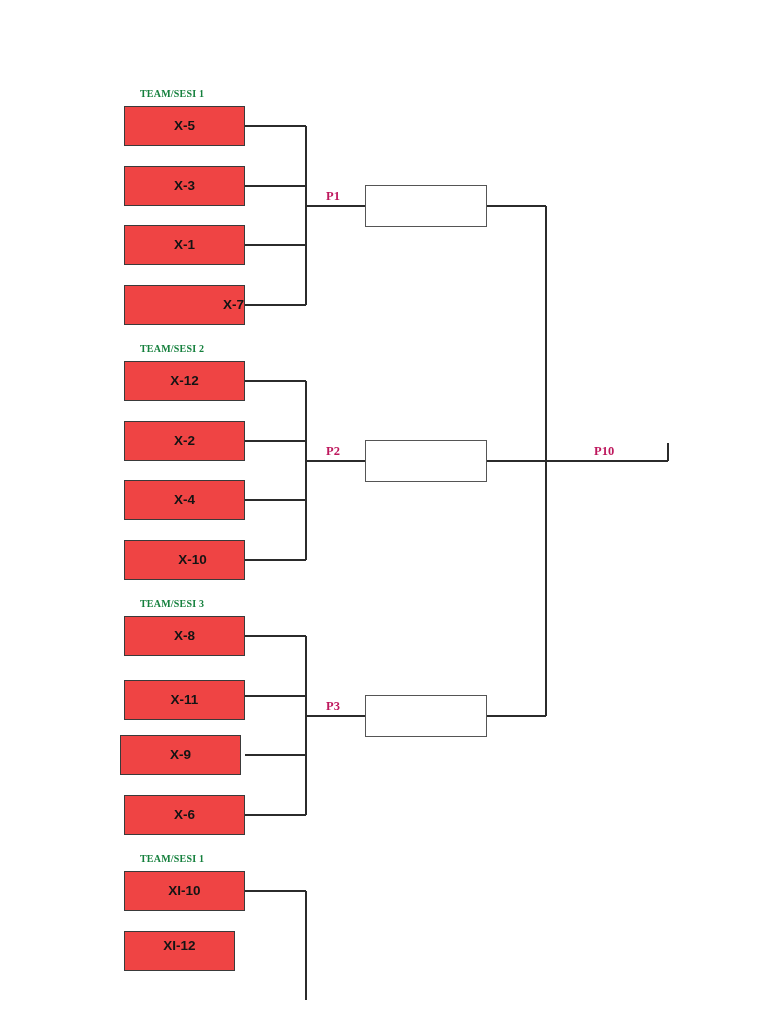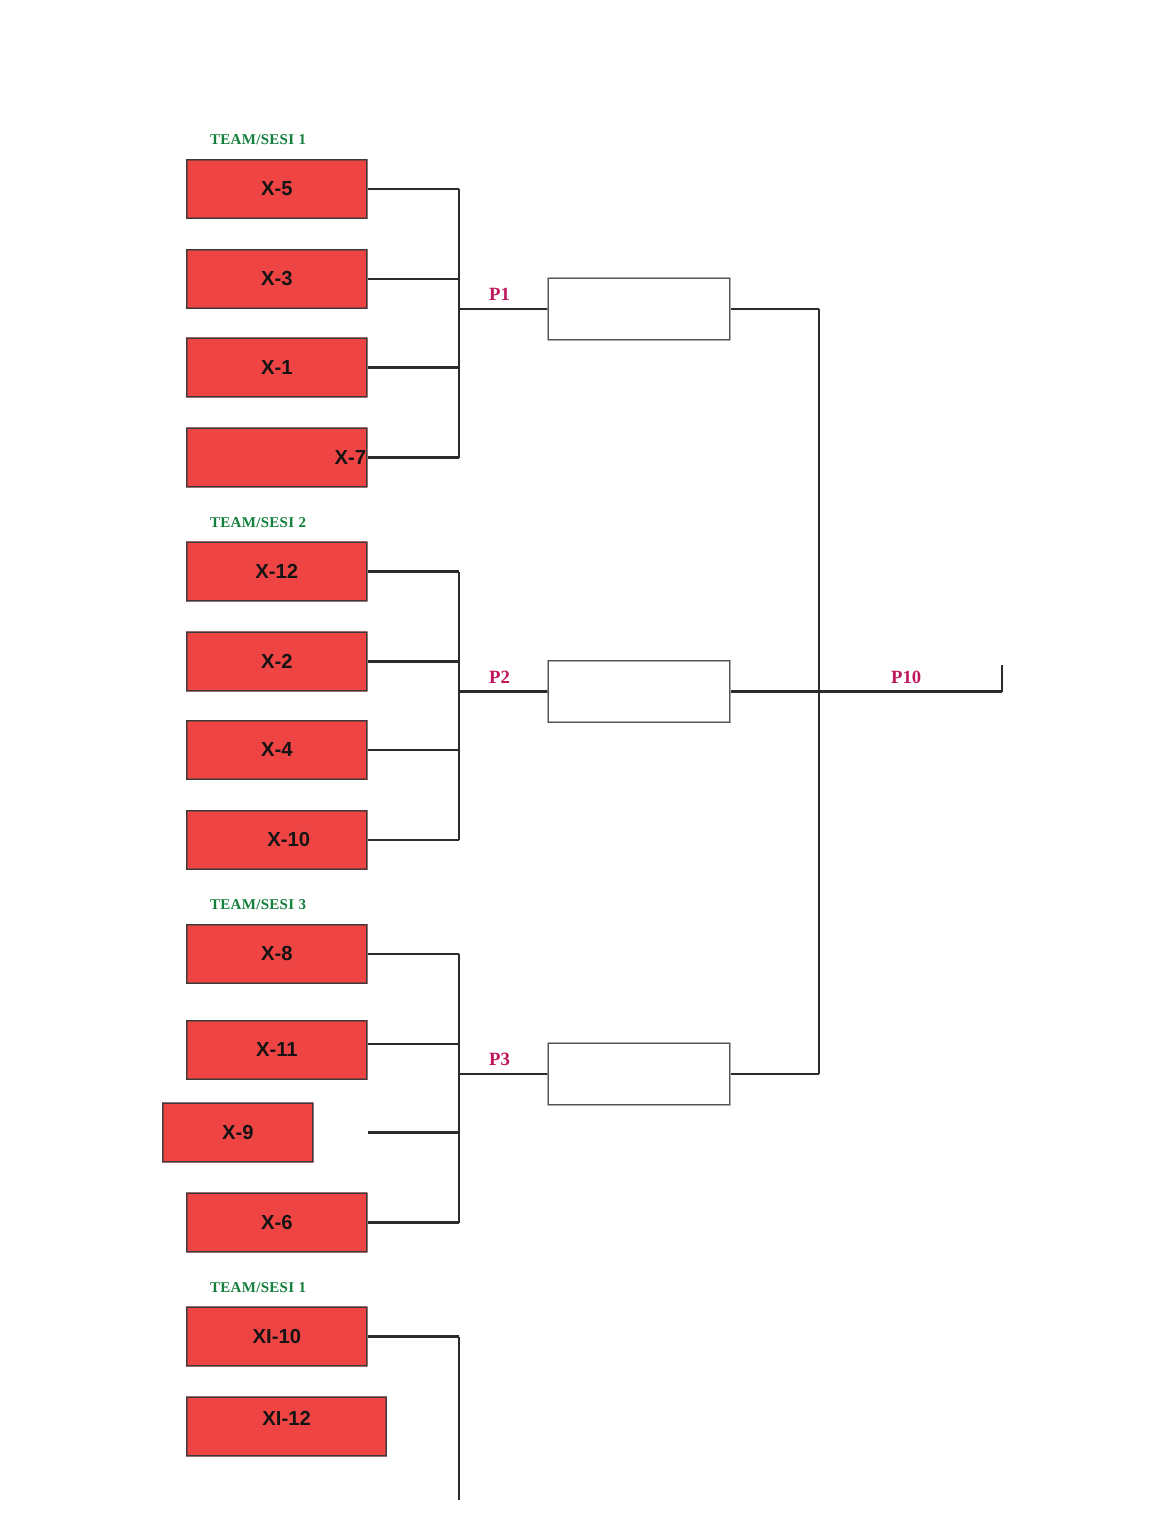--- a/index.html
+++ b/index.html
@@ -161,34 +161,34 @@
   <div class="winner-box" style="left:365px; top:440px; width:122px; height:42px;"></div>
 
   <div class="group-header" style="left:140px; top:598px;font-family:Liberation Serif, serif;">TEAM/SESI 3</div>
 
   <div class="team-box" style="left:124px; top:616px; width:121px; height:40px;">
     <span class="team-label">X-8</span>
   </div>
   <div class="team-box" style="left:124px; top:680px; width:121px; height:40px;">
     <span class="team-label">X-11</span>
   </div>
-  <div class="team-box" style="left:108px; top:735px; width:101px; height:40px;">
+  <div class="team-box" style="left:120px; top:735px; width:121px; height:40px;">
     <span class="team-label">X-9</span>
   </div>
   <div class="team-box" style="left:124px; top:795px; width:121px; height:40px;">
     <span class="team-label">X-6</span>
   </div>
 
   <div class="p-label" style="left:326px; top:699px;">P3</div>
   <div class="winner-box" style="left:365px; top:695px; width:122px; height:42px;"></div>
 
   <div class="group-header" style="left:140px; top:853px;">TEAM/SESI 1</div>
 
   <div class="team-box" style="left:124px; top:871px; width:121px; height:40px;">
     <span class="team-label">XI-10</span>
   </div>
-  <div class="team-box top-align" style="left:124px; top:931px; width:134px; height:40px;">
+  <div class="team-box top-align" style="left:124px; top:931px; width:111px; height:40px;">
     <span class="team-label">XI-12</span>
   </div>
 
   <div class="p-label" style="left:594px; top:444px;">P10</div>
 
 </div>
 
 </body></html>

